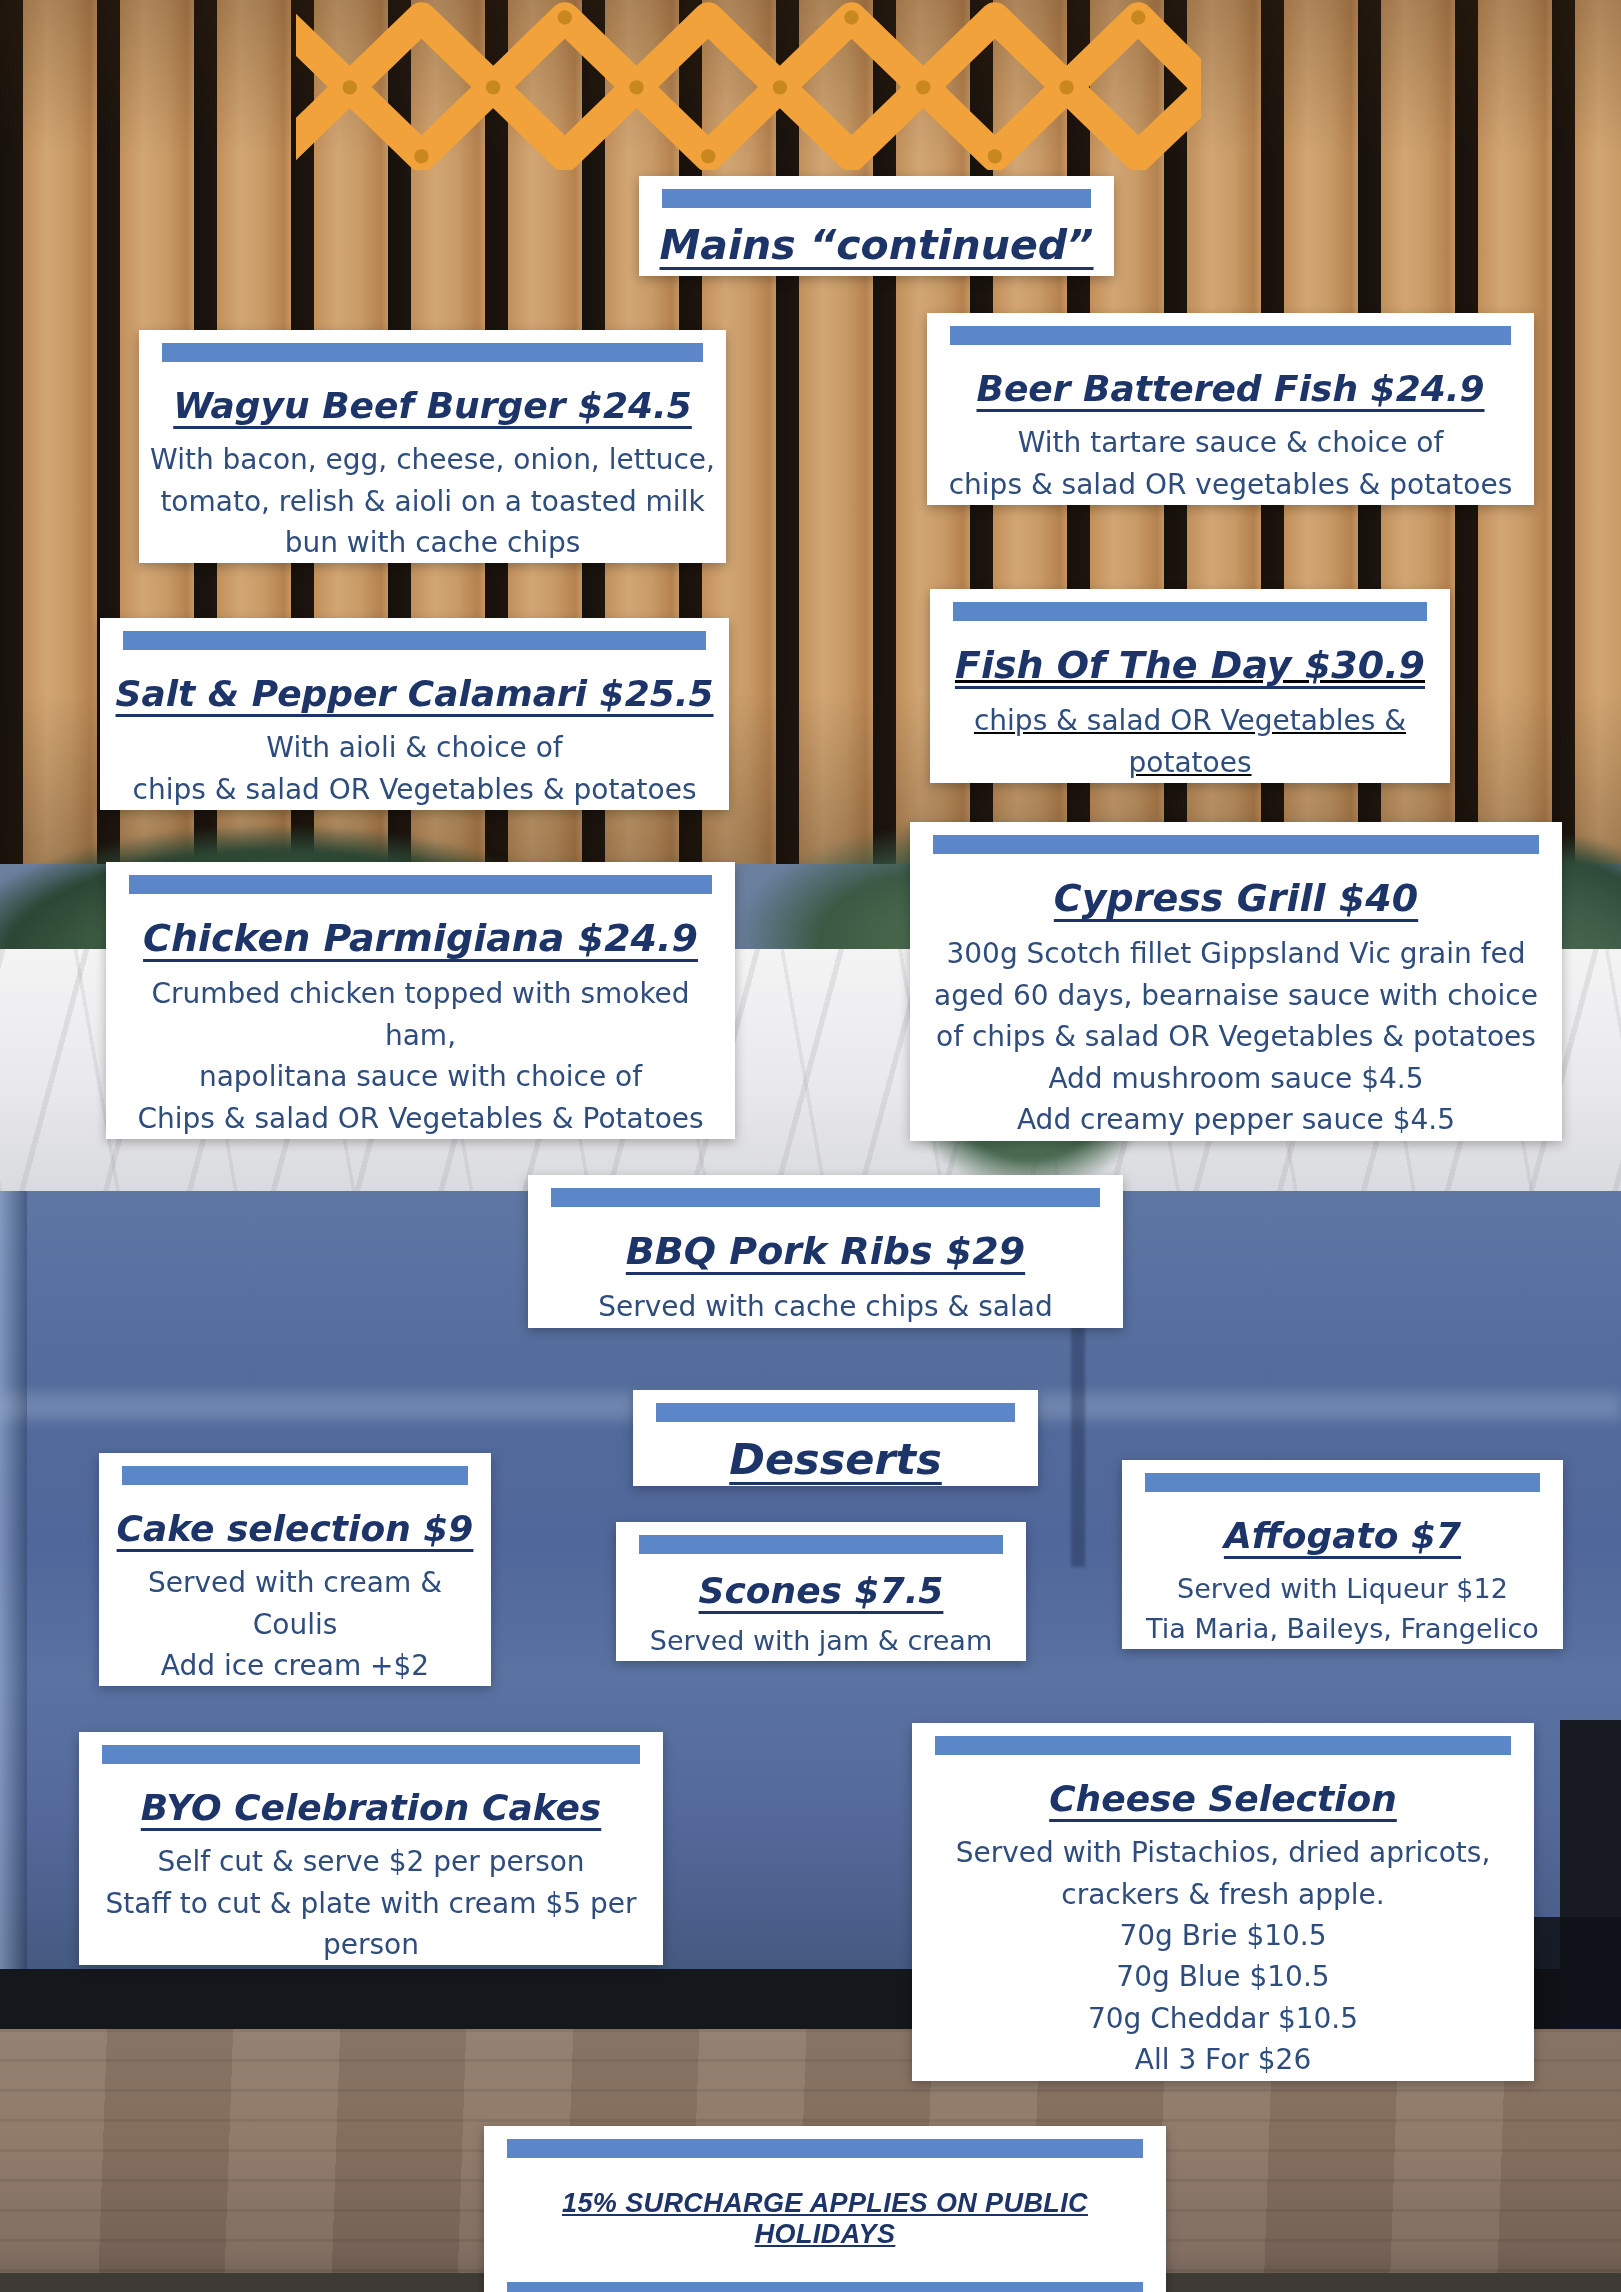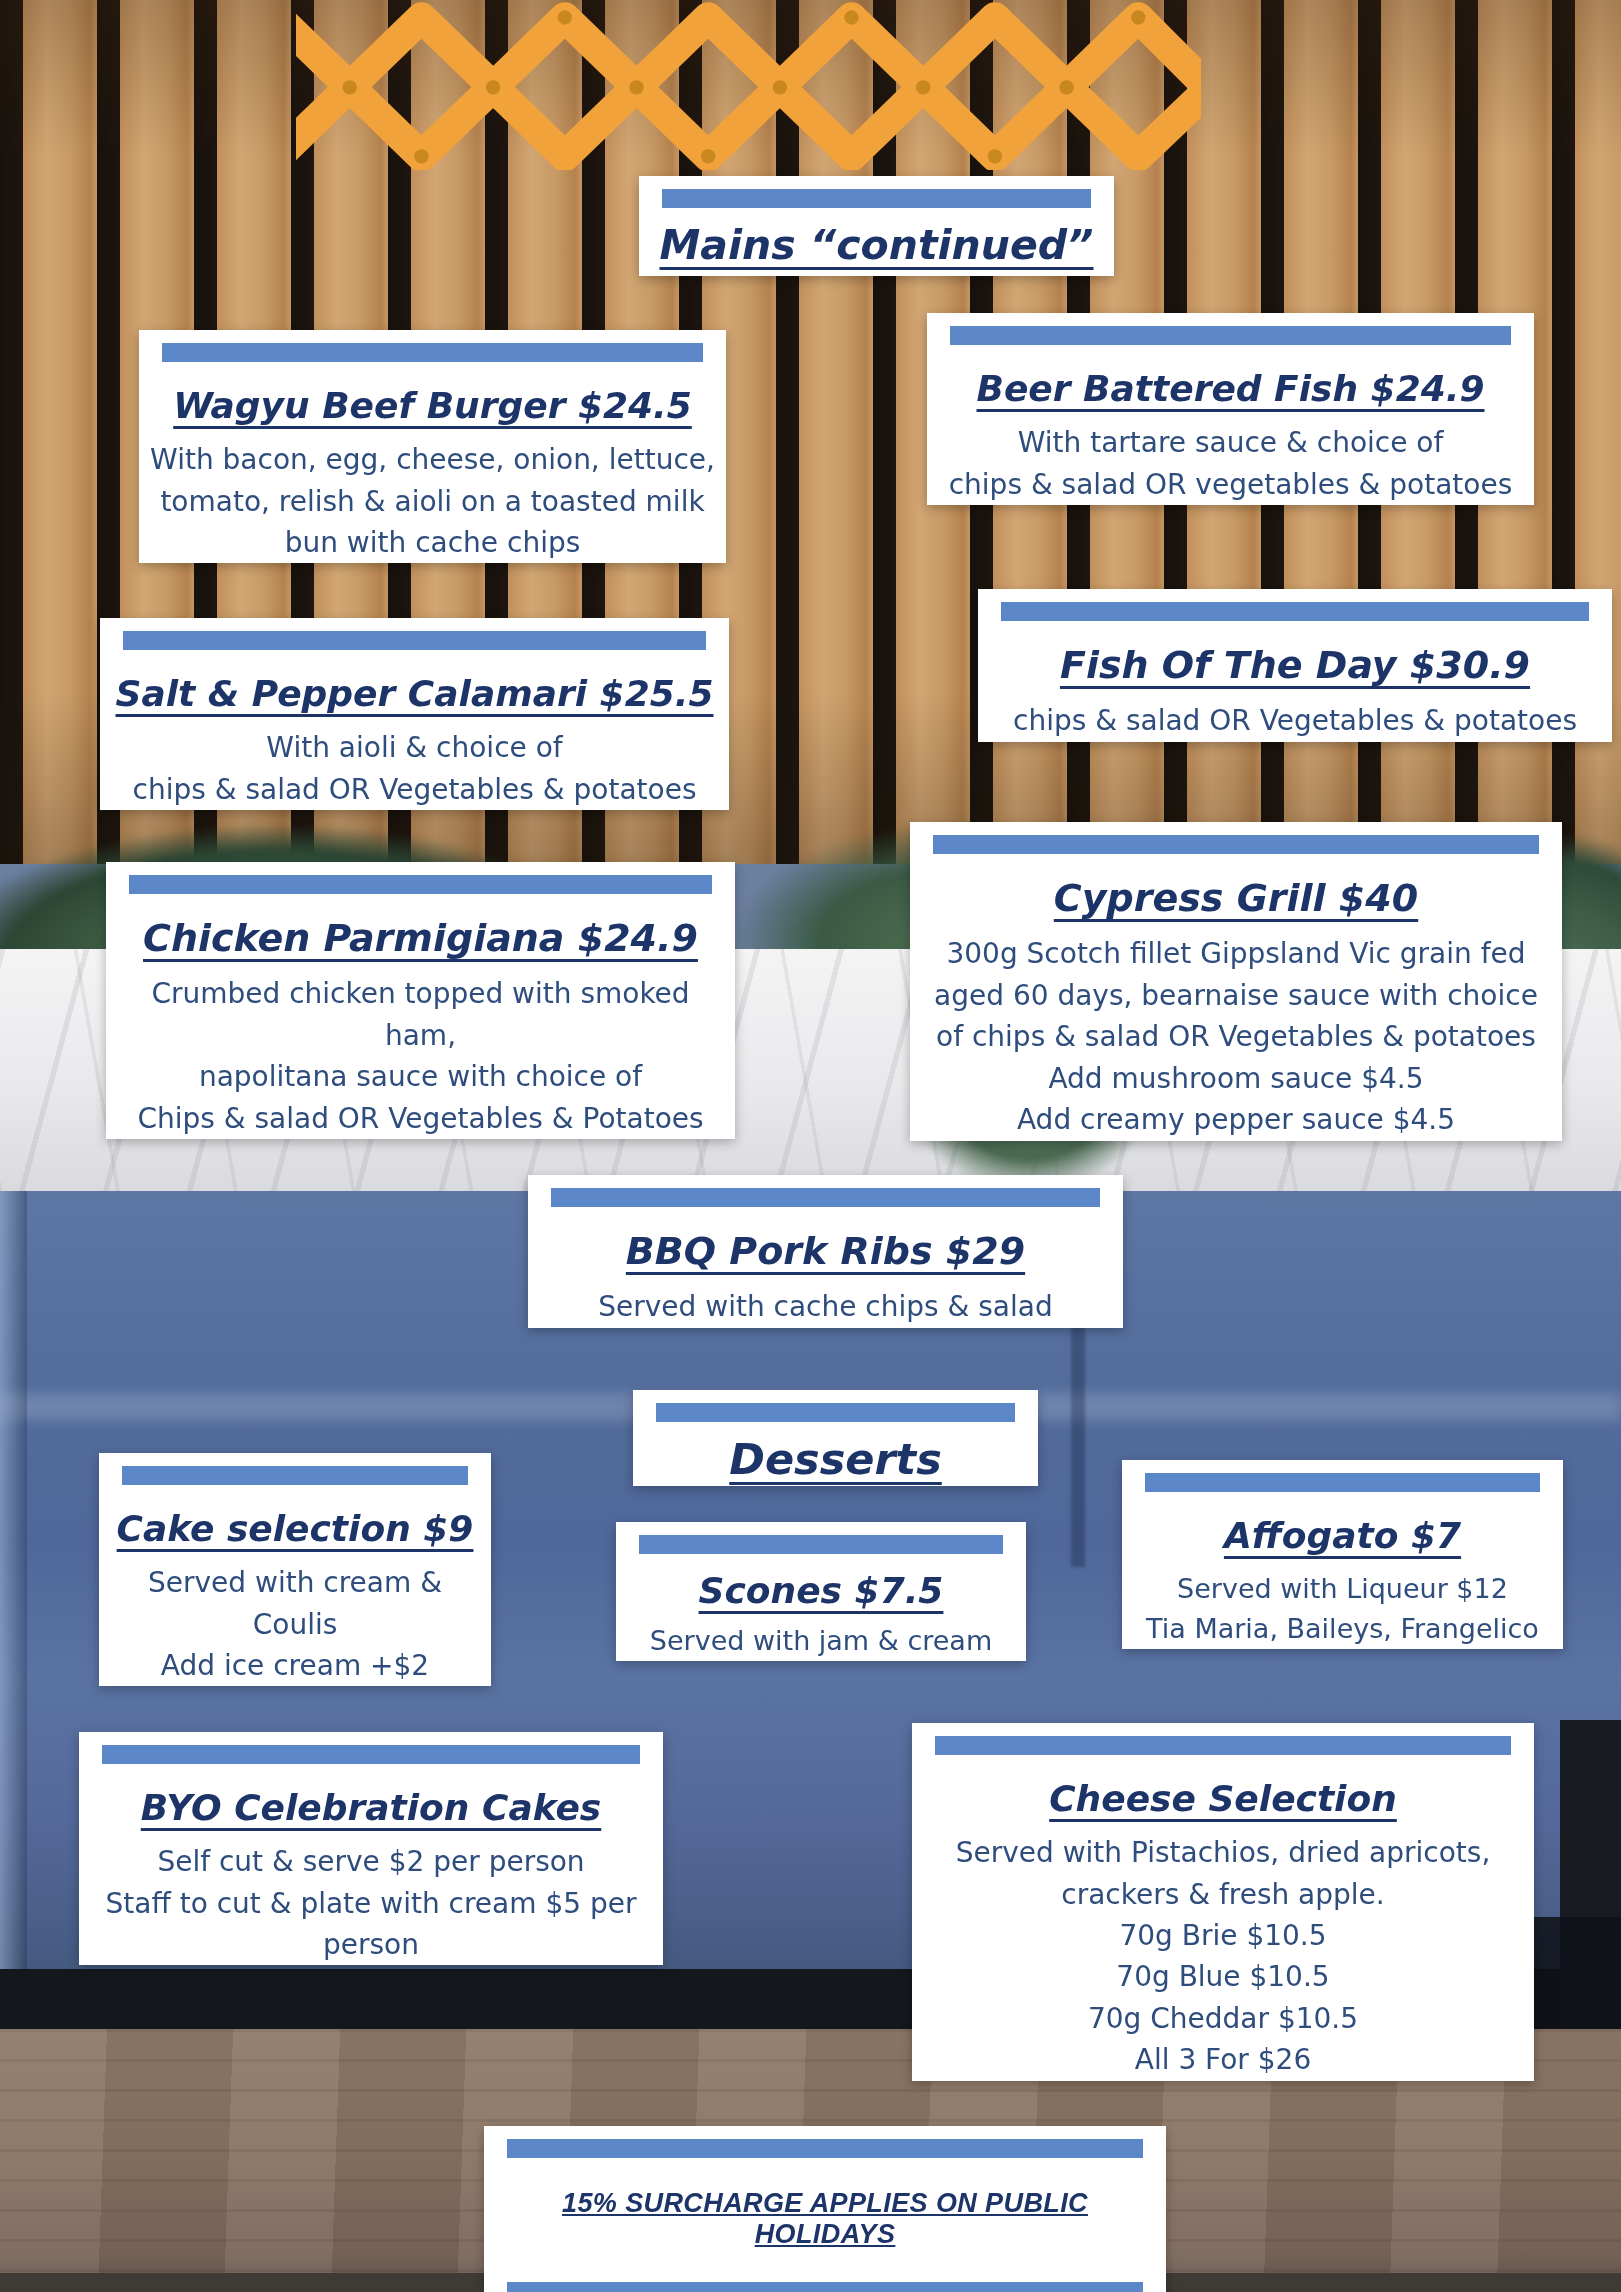--- a/index.html
+++ b/index.html
@@ -147,21 +147,21 @@
   <p class="line">chips &amp; salad OR vegetables &amp; potatoes</p>
 </div>
 
 <div class="card pb" style="left:100px;top:618px;width:629px;">
   <div class="bar"></div>
   <div class="title">Salt &amp; Pepper Calamari $25.5</div>
   <p class="line">With aioli &amp; choice of</p>
   <p class="line">chips &amp; salad OR Vegetables &amp; potatoes</p>
 </div>
 
-<div class="card pb" style="left:978px;top:589px;width:634px;">
+<div class="card pb" style="left:930px;top:589px;width:520px;text-decoration:underline;">
   <div class="bar"></div>
   <div class="title t42">Fish Of The Day $30.9</div>
   <p class="line">chips &amp; salad OR Vegetables &amp; potatoes</p>
 </div>
 
 <div class="card pb" style="left:106px;top:862px;width:629px;">
   <div class="bar"></div>
   <div class="title t42">Chicken Parmigiana $24.9</div>
   <p class="line">Crumbed chicken topped with smoked ham,</p>
   <p class="line">napolitana sauce with choice of</p>

